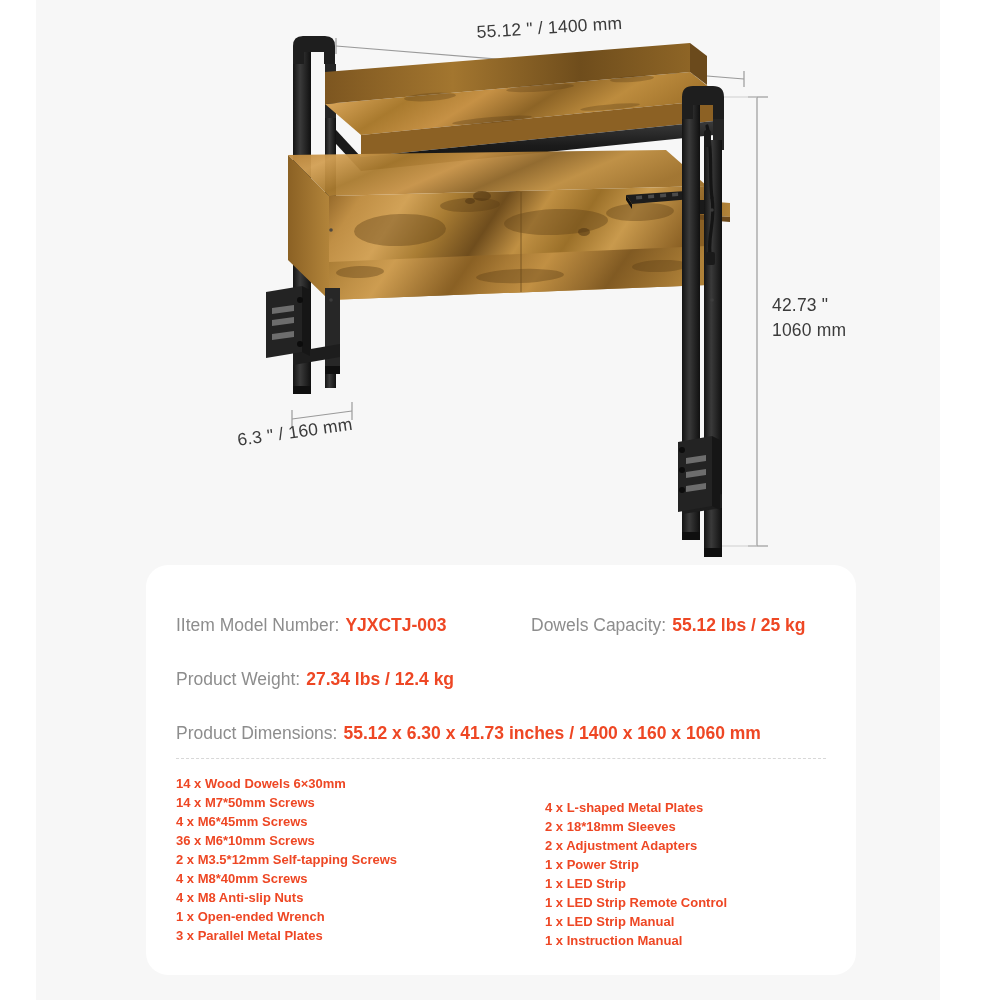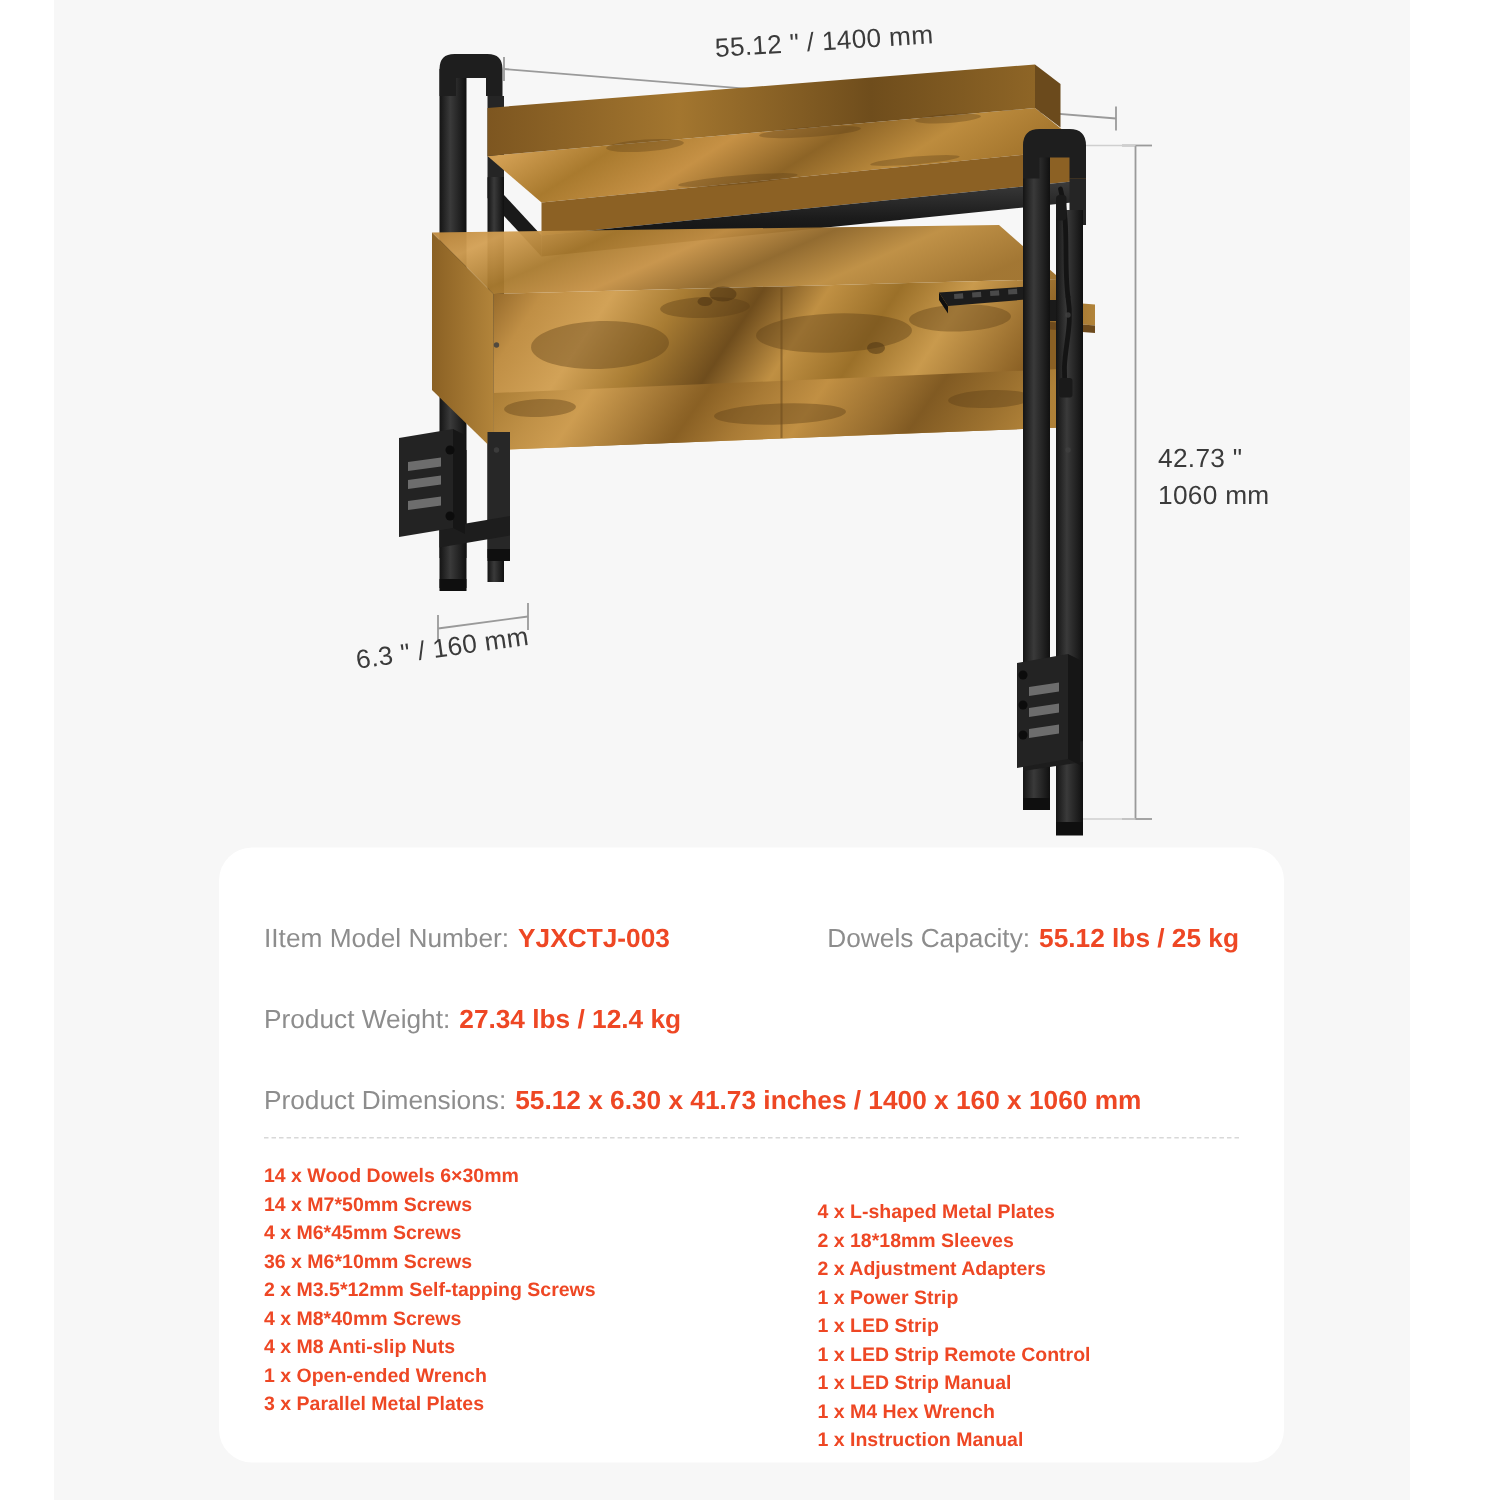--- a/index.html
+++ b/index.html
@@ -52,21 +52,20 @@
     width:710px; height:410px;
     background:#ffffff;
     border-radius:22px;
   }
   #specs { padding:26px 30px 0 30px; }
   .spec-row {
     display:flex;
     align-items:baseline;
     margin-bottom:9px;
     flex-wrap:nowrap;
-    justify-content:space-between;
   }
   .spec-cell { display:flex; align-items:baseline; white-space:nowrap; }
   .spec-cell.first { width:355px; }
   .spec-label {
     color:#8d8d8d;
     font-size:17.5px;
     font-weight:400;
     margin-right:6px;
   }
   .spec-value {
@@ -362,19 +361,18 @@
         </div>
         <div class="acc-col right">
           <div class="spacer"></div>
           <div class="acc-item">4 x L-shaped Metal Plates</div>
           <div class="acc-item">2 x 18*18mm Sleeves</div>
           <div class="acc-item">2 x Adjustment Adapters</div>
           <div class="acc-item">1 x Power Strip</div>
           <div class="acc-item">1 x LED Strip</div>
           <div class="acc-item">1 x LED Strip Remote Control</div>
           <div class="acc-item">1 x LED Strip Manual</div>
-          <div class="acc-item">1 x M4 Hex Wrench</div>
           <div class="acc-item">1 x Instruction Manual</div>
         </div>
       </div>
     </div>
   </div>
 </div>
 
 </body></html>

